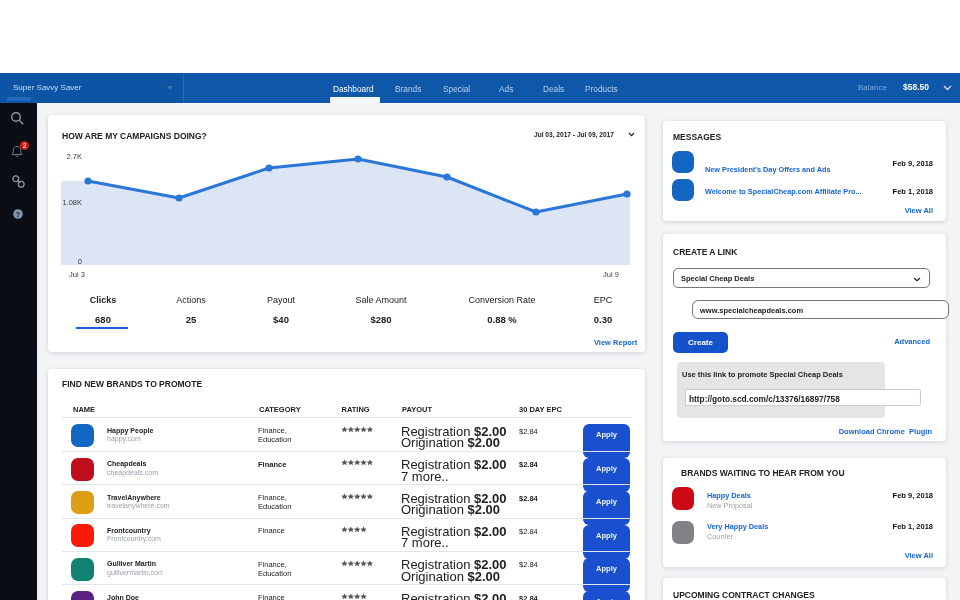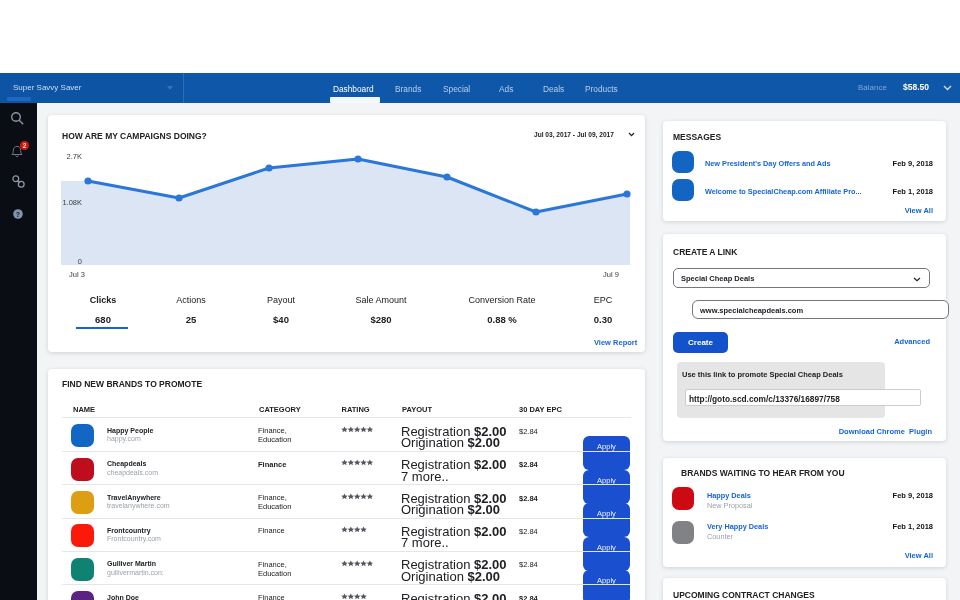--- a/index.html
+++ b/index.html
@@ -40,21 +40,21 @@
 
 #brands { left:48px; top:369px; width:597px; height:265px; }
 .th { position:absolute; top:405px; font-size:7.5px; font-weight:bold; color:#202124; }
 .rowline { position:absolute; left:62px; width:569px; height:1px; background:#e4e7ea; }
 .avatar { position:absolute; width:23px; height:23px; border-radius:7px; }
 .bname { position:absolute; font-size:7px; font-weight:bold; color:#202124; }
 .bdom { position:absolute; font-size:7px; color:#9aa2ab; }
 .bcat { position:absolute; font-size:7.5px; color:#202124; line-height:8.7px; }
 .bpay { position:absolute; font-size:13px; color:#202124; line-height:11.5px; }
 .bepc { position:absolute; font-size:7.5px; color:#202124; }
-.applybtn { position:absolute; left:583px; width:47px; height:34px; background:#1a4fd0; border-radius:6px; color:#eef3fc; font-size:7.5px; font-weight:normal; text-align:center; line-height:21px;margin-top:12px; }
+.applybtn { position:absolute; left:583px; width:47px; height:34px; background:#1a4fd0; border-radius:6px; color:#eef3fc; font-size:7.5px; font-weight:bold; text-align:center; line-height:21px; }
 
 #messages { left:663px; top:121px; width:283px; height:100px; }
 #createlink { left:663px; top:234px; width:283px; height:207px; }
 #brandswait { left:663px; top:458px; width:283px; height:109px; }
 #upcoming { left:663px; top:578px; width:283px; height:60px; }
 .ravatar { position:absolute; left:9px; width:22px; height:22px; border-radius:7px; background:#1266c2; }
 .rlink { position:absolute; left:42px; font-size:7.3px; }
 .rdate { position:absolute; right:13px; font-size:7.5px; font-weight:bold; color:#111; }
 .rsub { position:absolute; left:42px; font-size:7.3px; color:#9aa2ab; }
 .viewall { position:absolute; right:13px; font-size:7.5px; }
@@ -253,21 +253,21 @@
         <path transform="translate(19.05,0)" d="M3.5 0.4 L4.5 2.45 L6.7 2.66 L5.05 4.13 L5.54 6.3 L3.5 5.1 L1.46 6.3 L1.95 4.13 L0.3 2.66 L2.5 2.45 Z" fill="#54585e"></path>
       </svg>
   <div class="bpay" style="left:401px; top:592.7px;">Registration <b>$2.00</b><br>Origination </div>
   <span class="bepc" style="left:519px; top:593.7px; font-weight:bold;">$2.84</span>
   <div class="applybtn" style="top:591.4px;">Apply</div>
   </div>
 
   <div class="card" id="messages">
     <span class="ctitle" style="position:absolute; left:10px; top:11px;">MESSAGES</span>
     <div class="ravatar" style="top:30px;"></div>
-    <span class="rlink link" style="top:38px;text-align:right;">New President's Day Offers and Ads</span>
+    <span class="rlink link" style="top:44px;text-align:right;">New President's Day Offers and Ads</span>
     <span class="rdate" style="top:38px;">Feb 9, 2018</span>
     <div class="ravatar" style="top:58px;"></div>
     <span class="rlink link" style="top:66px;">Welcome to SpecialCheap.com Affiliate Pro...</span>
     <span class="rdate" style="top:66px;">Feb 1, 2018</span>
     <span class="viewall link" style="top:85px;">View All</span>
   </div>
 
   <div class="card" id="createlink">
     <span class="ctitle" style="position:absolute; left:10px; top:13px;">CREATE A LINK</span>
     <div style="position:absolute; left:10px; top:34px; width:257px; height:20px; border:1px solid #73777e; border-radius:5px; background:#fff;">

